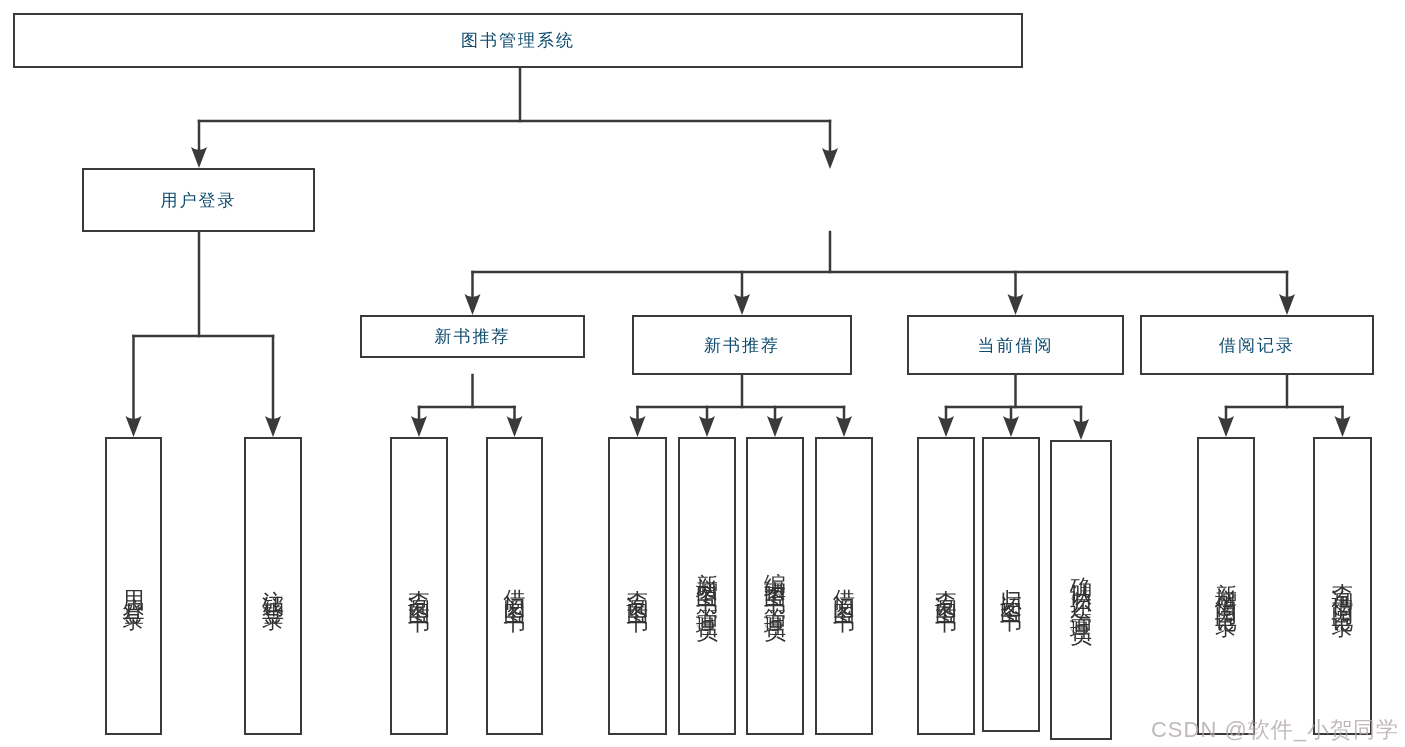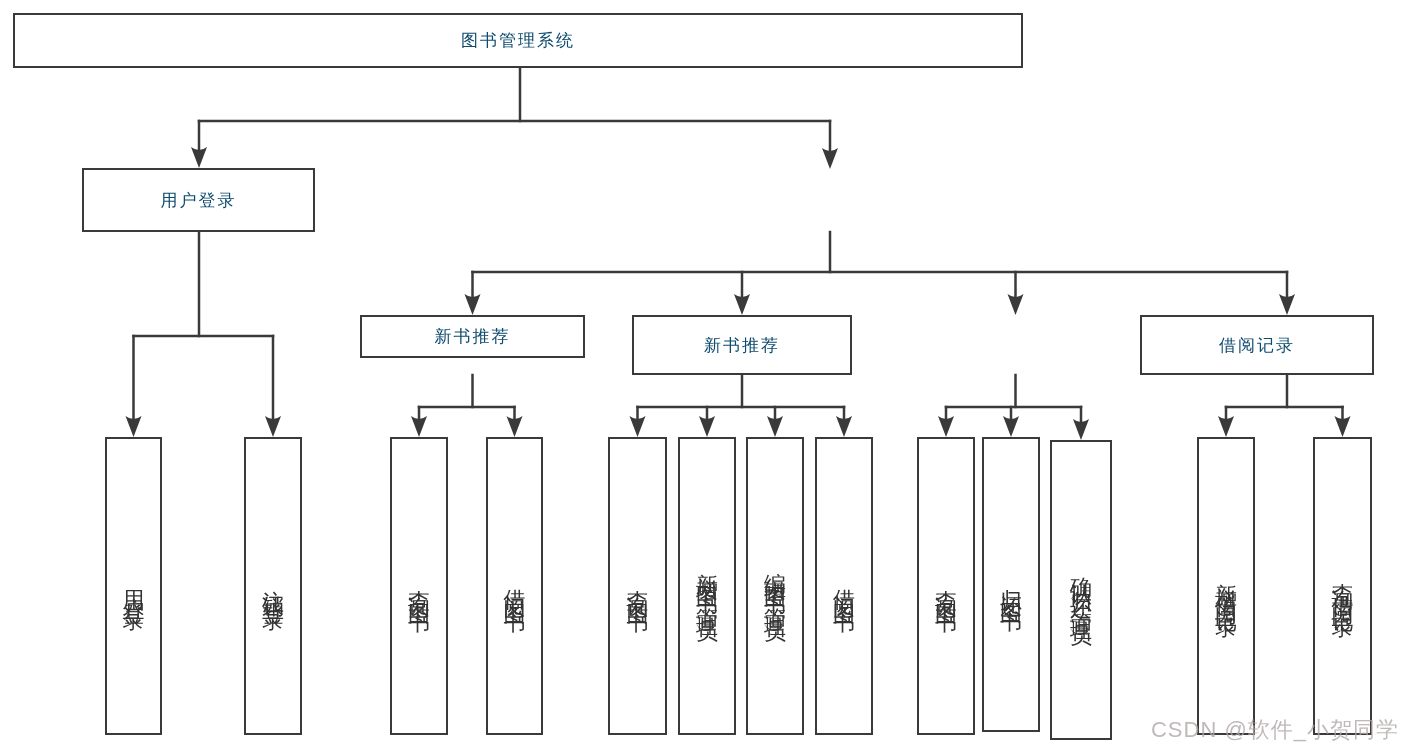--- a/index.html
+++ b/index.html
@@ -119,20 +119,23 @@
   <div class="node hbox" id="n-user-login">
     <span>用户登录</span>
   </div>
 
   <div class="node hbox" id="n-new-book-rec">
     <span>新书推荐</span>
   </div>
   <div class="node hbox" id="n-book-borrow">
     <span>新书推荐</span>
   </div>
+  <div class="node hbox" id="n-current-borrow">
+    <span>当前借阅</span>
+  </div>
   <div class="node hbox" id="n-borrow-records">
     <span>借阅记录</span>
   </div>
 
   <div class="node vbox" id="n-ul-login">
     <span>用户登录</span>
   </div>
   <div class="node vbox" id="n-ul-logout">
     <span>注销登录</span>
   </div>

